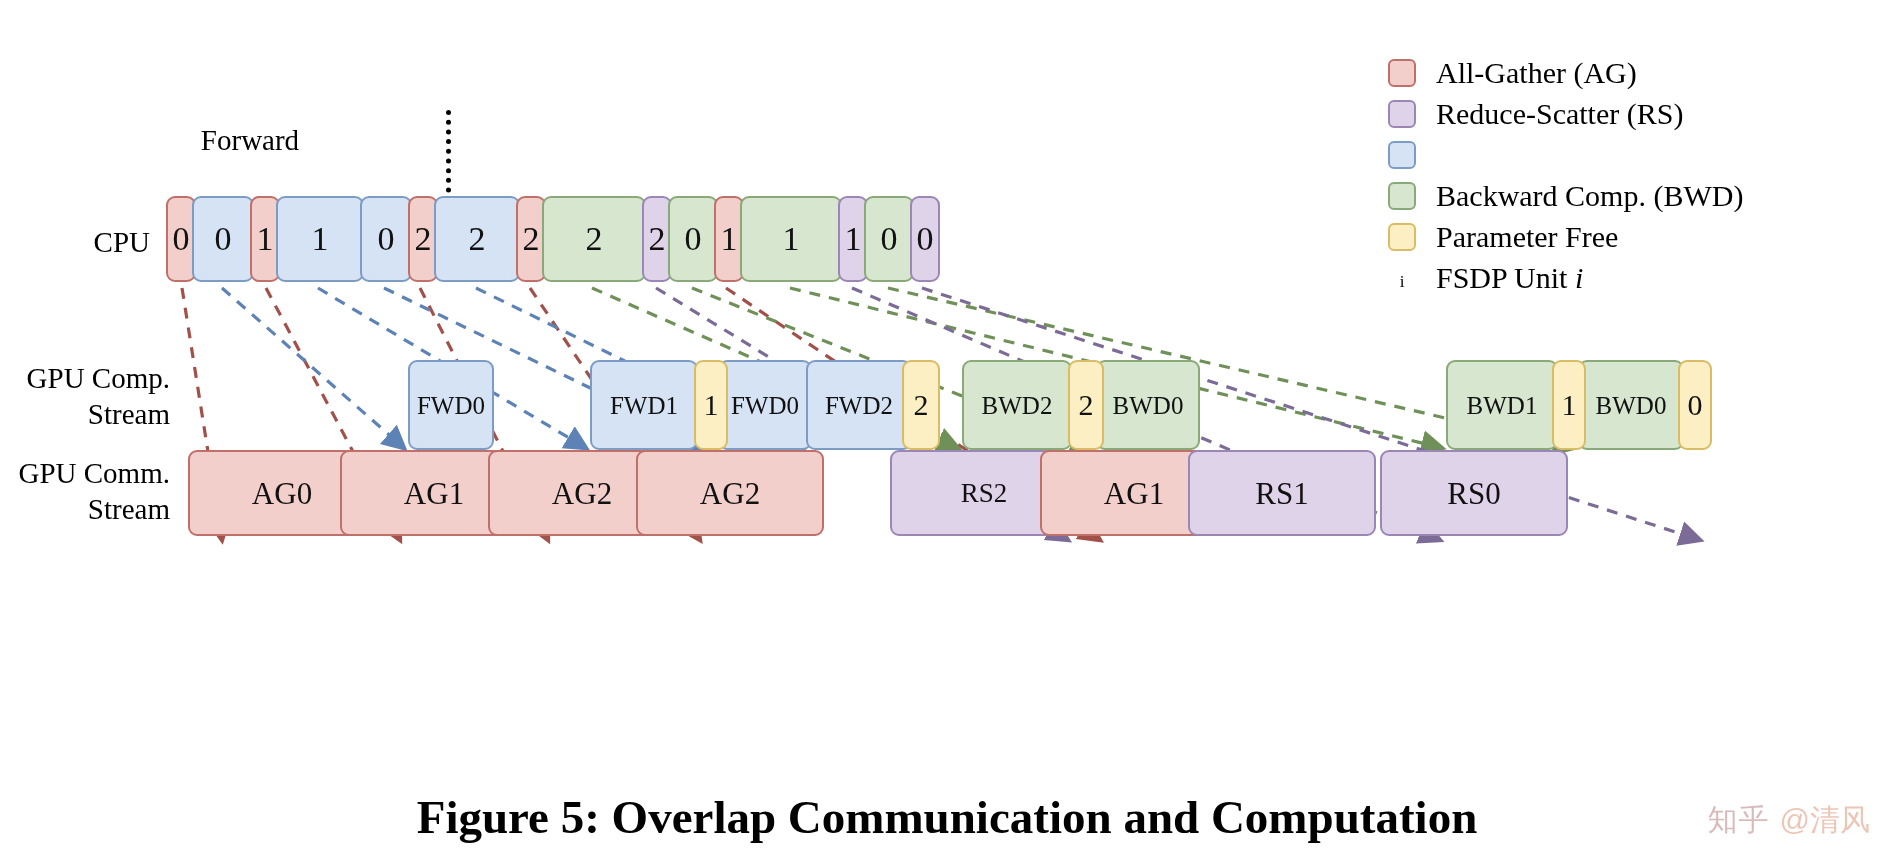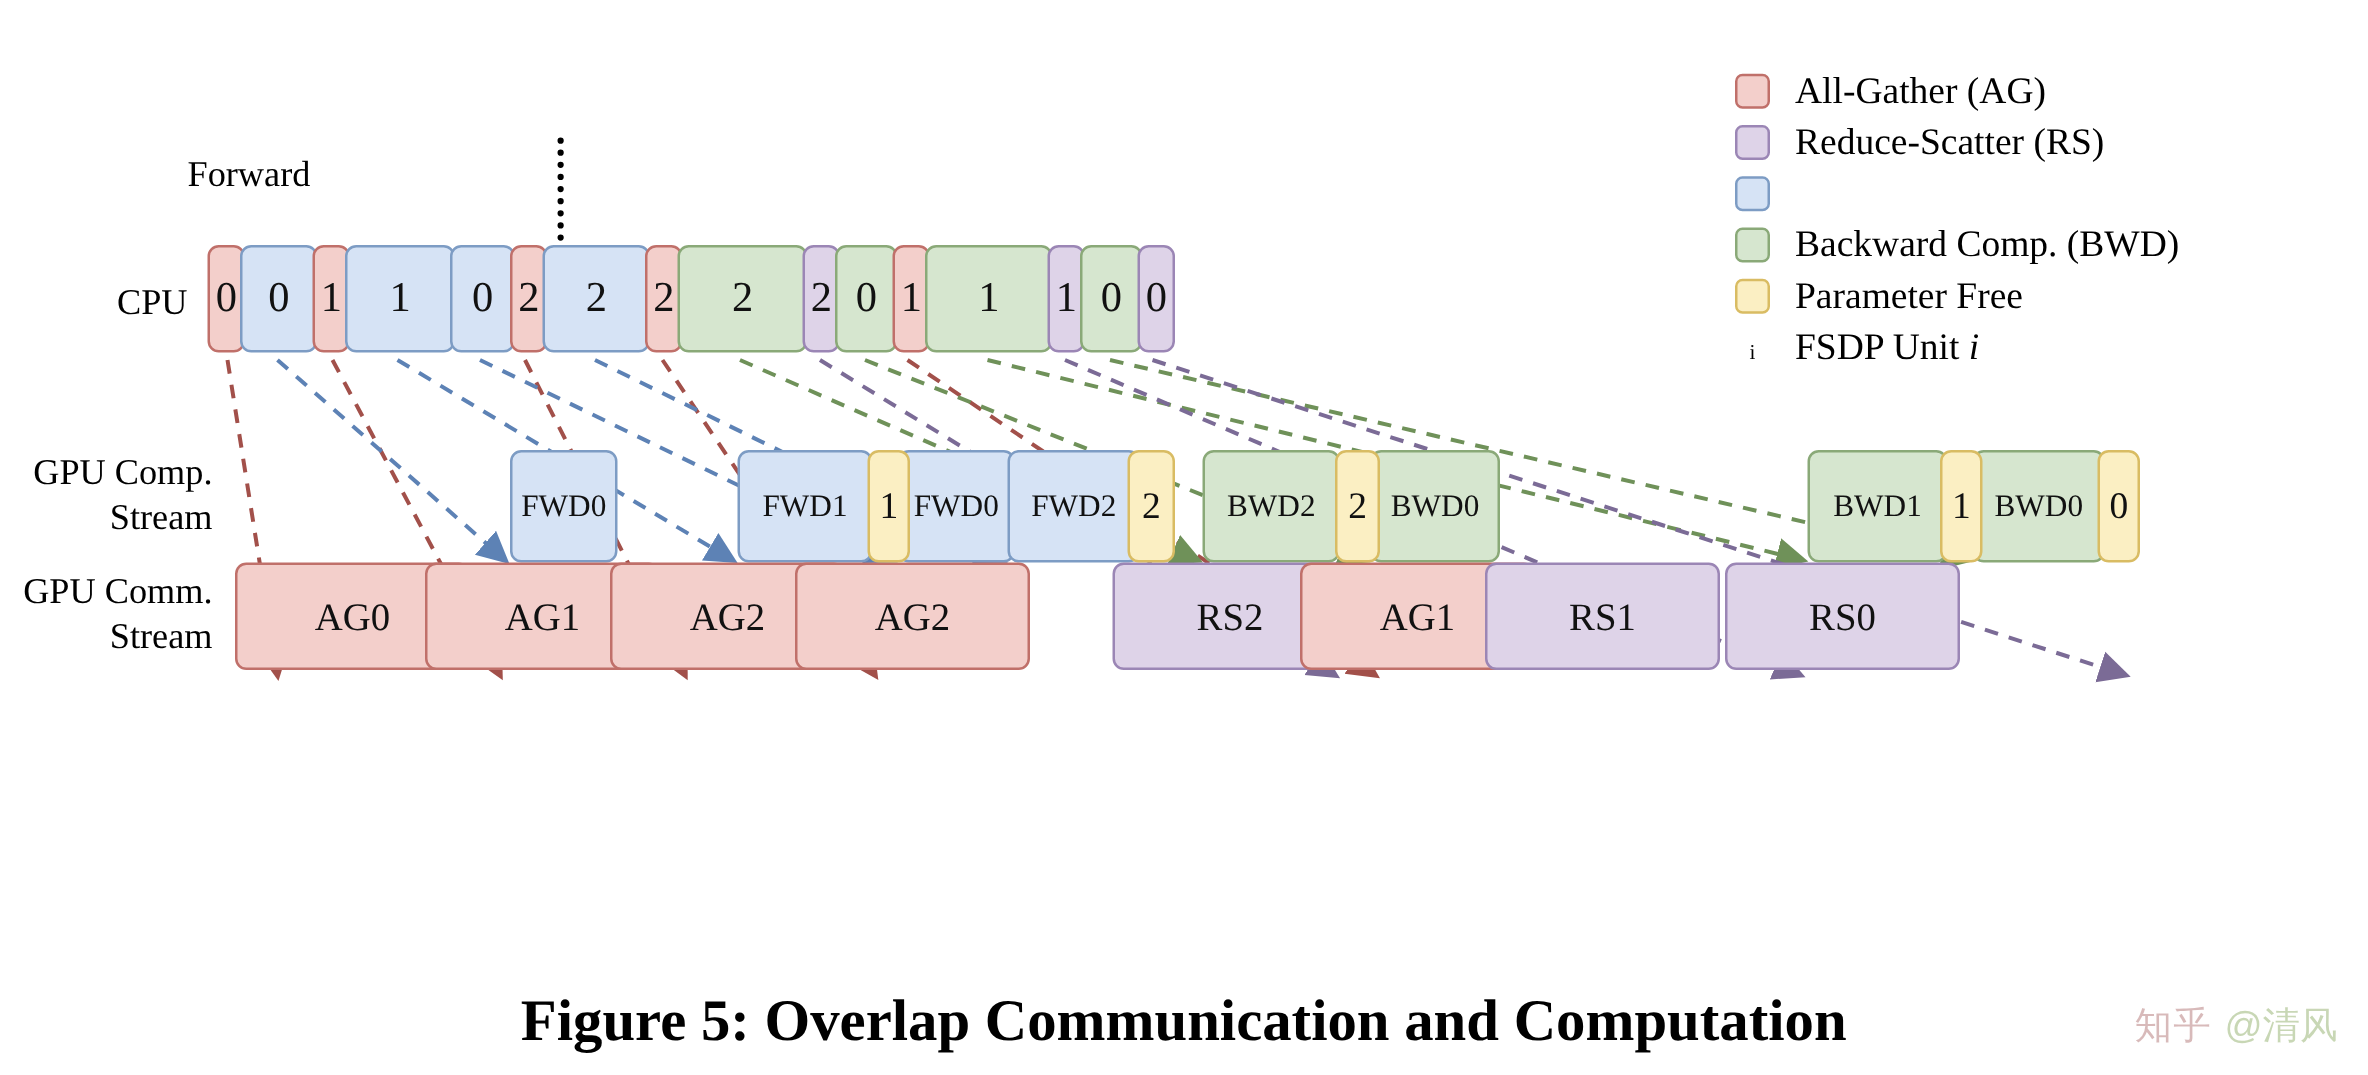--- a/index.html
+++ b/index.html
@@ -39,20 +39,21 @@
     text-align:right;
     line-height:1.25;
     white-space:pre-line;
   }
 
   
   .phase{
     position:absolute;
     font-size:29px;
     color:#000;
+    text-align:center;
   }
   .divider{
     position:absolute;
     border-left:5px dotted #000;
   }
 
   
   #legend{position:absolute;left:1388px;top:52px;}
   .lgrow{display:flex;align-items:center;height:41px;}
   .lgsw{
@@ -79,21 +80,21 @@
   #watermark{
     position:absolute;right:24px;top:800px;
     display:flex;align-items:center;
     opacity:.30;
   }
   #watermark .wmlogo{
     font-size:30px;color:#7f1d1d;font-family:"Liberation Sans",sans-serif;
     margin-right:10px;letter-spacing:1px;
   }
   #watermark .wmtxt{
-    font-size:30px;color:#4d7c0f;font-family:"Liberation Sans",sans-serif;
+    font-size:30px;color:#c2410c;font-family:"Liberation Sans",sans-serif;
   }
 
   svg#arrows{position:absolute;left:0;top:0;width:1894px;height:860px;pointer-events:none;}
 </style>
 </head>
 <body>
 
 <div id="stage">
 
   <div class="phase" style="left:150px;top:124px;width:200px;">Forward</div>
@@ -203,21 +204,21 @@
       </div>
       <div class="blk ag" style="left: 340px; top: 450px; width: 188px; height: 86px; font-size: 31px; z-index: 3;">
         <span>AG1</span>
       </div>
       <div class="blk ag" style="left: 488px; top: 450px; width: 188px; height: 86px; font-size: 31px; z-index: 3;">
         <span>AG2</span>
       </div>
       <div class="blk ag" style="left: 636px; top: 450px; width: 188px; height: 86px; font-size: 31px; z-index: 3;">
         <span>AG2</span>
       </div>
-      <div class="blk rs" style="left: 890px; top: 450px; width: 188px; height: 86px; font-size: 31px; z-index: 3;">
+      <div class="blk rs" style="left: 890px; top: 450px; width: 188px; height: 86px; font-size: 27px; z-index: 3;">
         <span>RS2</span>
       </div>
       <div class="blk ag" style="left: 1040px; top: 450px; width: 188px; height: 86px; font-size: 31px; z-index: 3;">
         <span>AG1</span>
       </div>
       <div class="blk rs" style="left: 1188px; top: 450px; width: 188px; height: 86px; font-size: 31px; z-index: 3;">
         <span>RS1</span>
       </div>
       <div class="blk rs" style="left: 1380px; top: 450px; width: 188px; height: 86px; font-size: 31px; z-index: 3;">
         <span>RS0</span>

